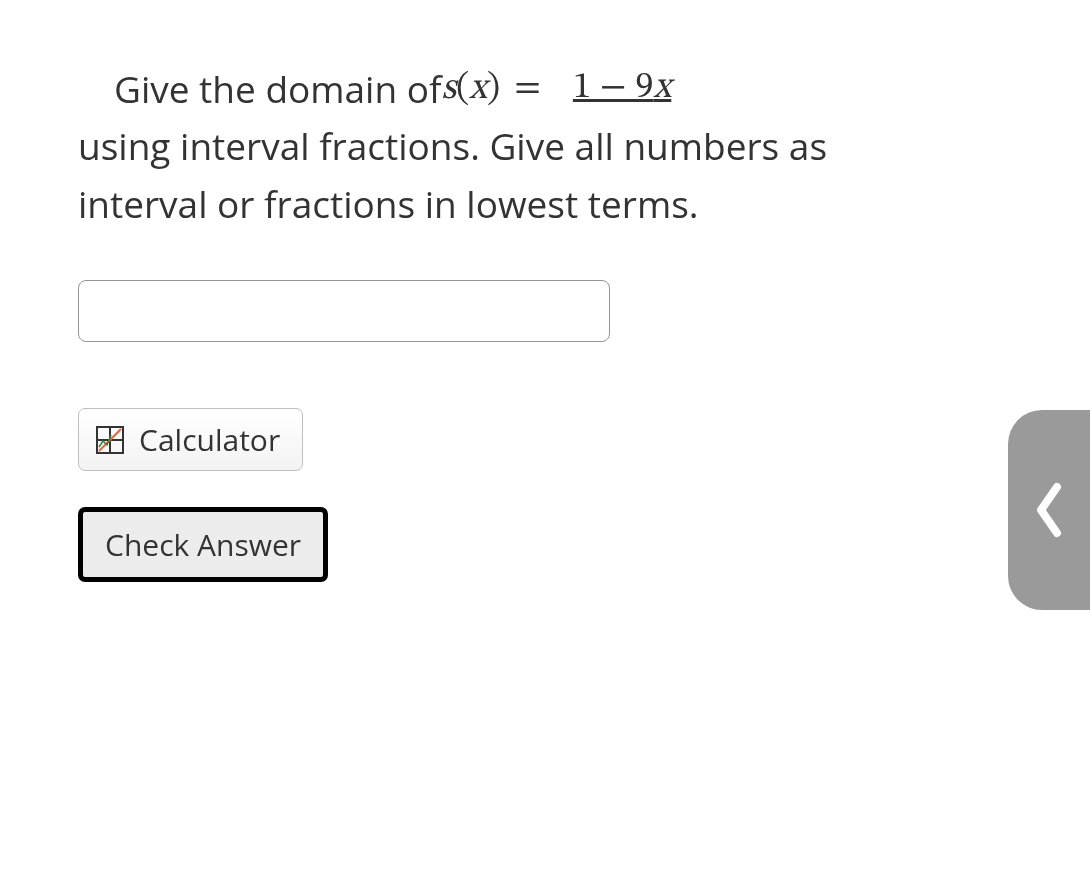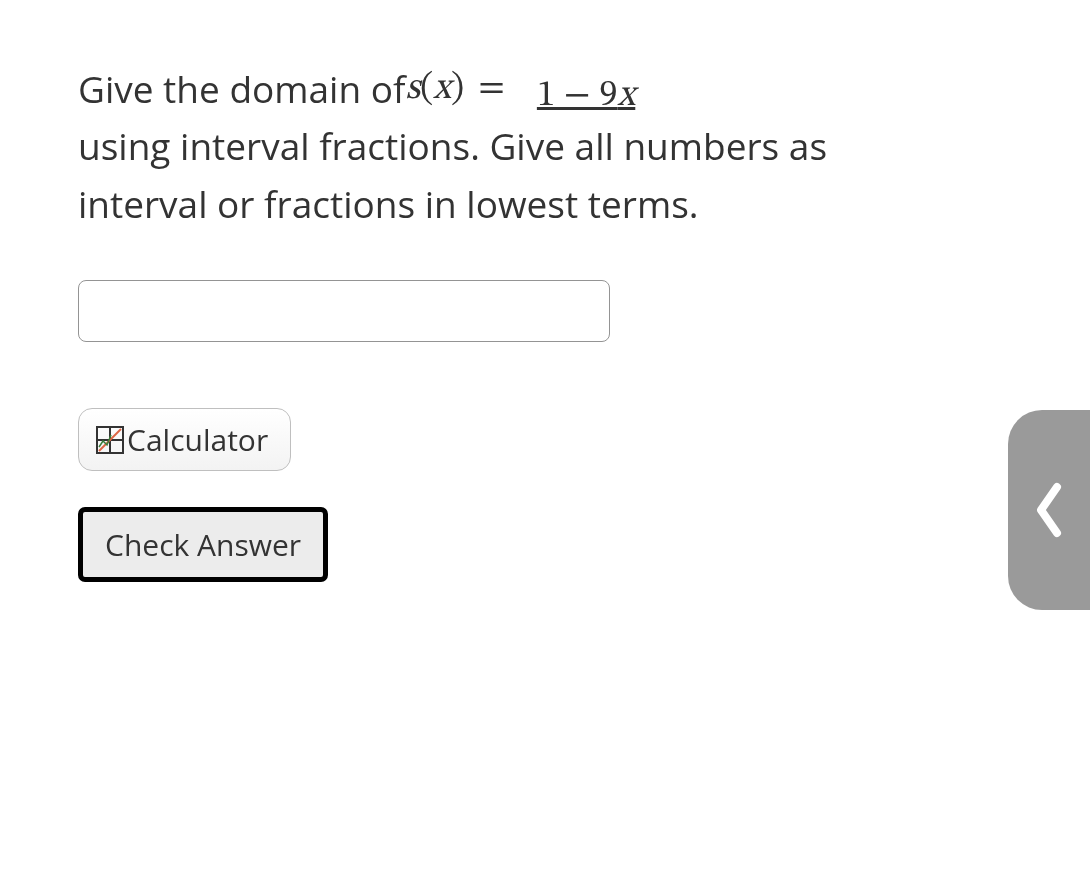--- a/index.html
+++ b/index.html
@@ -17,22 +17,23 @@
   .content {
     padding: 60px 70px 0 78px;
   }
   .question {
     font-size: 37px;
     line-height: 1.55;
     color: #333;
   }
   .question .line1 {
     display: flex;
-    align-items: flex-end;
+    align-items: center;
     flex-wrap: nowrap;
+    margin-left: 36px;
   }
   .math {
     font-family: "Cambria Math", "STIX Two Math", "Latin Modern Math", Georgia, serif;
   }
   .math .i { font-style: italic; }
   .frac {
     display: inline-flex;
     flex-direction: row;
     align-items: center;
     vertical-align: middle;
@@ -63,24 +64,24 @@
     border-radius: 8px;
     font-size: 28px;
     padding: 0 16px;
     outline: none;
     background: #fff;
   }
   .calc-btn {
     margin-top: 66px;
     display: inline-flex;
     align-items: center;
-    gap: 2px;
+    gap: 14px;
     padding: 10px 22px 10px 16px;
     border: 1px solid #bfbfbf;
-    border-radius: 14px;
+    border-radius: 7px;
     background: linear-gradient(#ffffff, #f3f3f3);
     font-size: 30px;
     color: #333;
     cursor: pointer;
     font-family: inherit;
   }
   .calc-icon {
     width: 30px;
     height: 30px;
     flex-shrink: 0;

